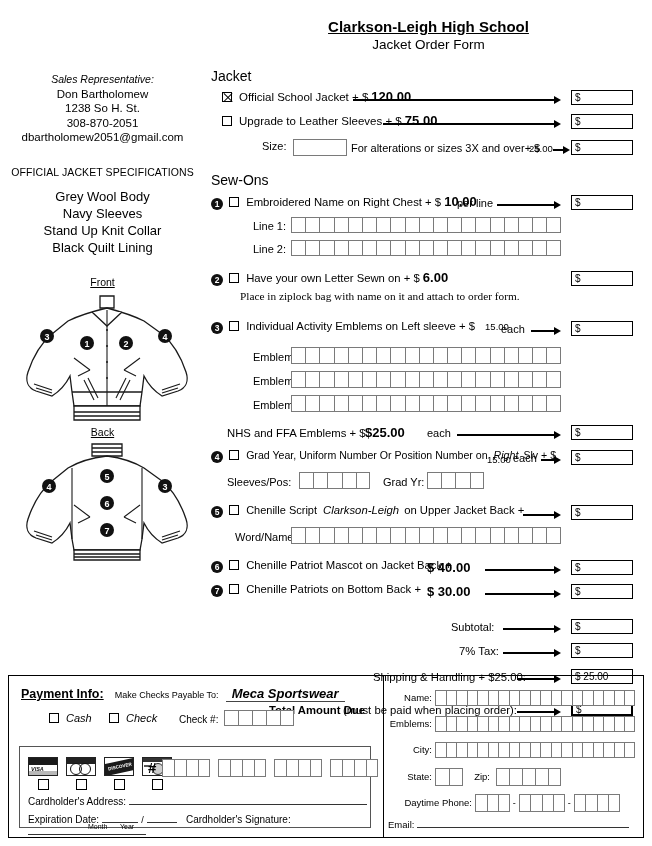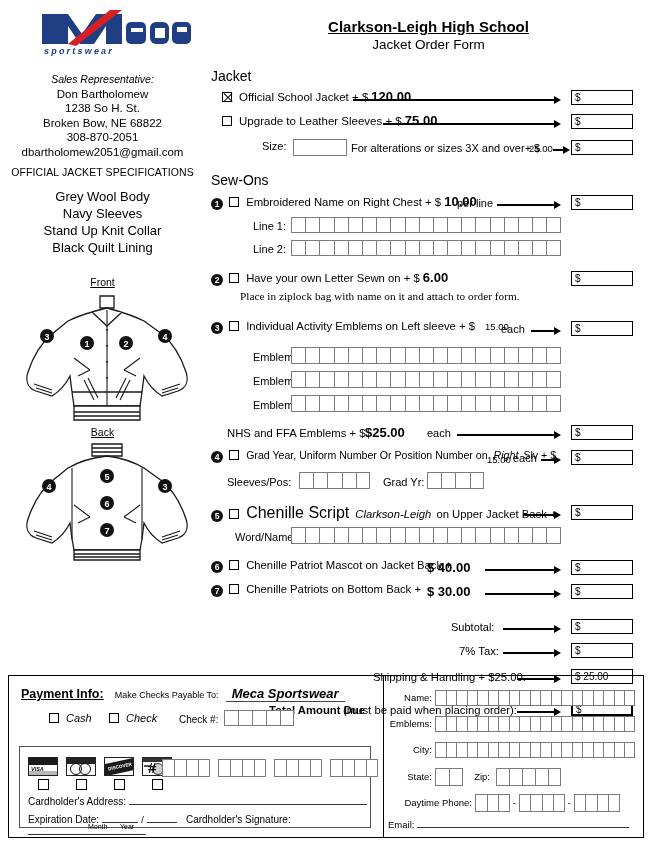--- a/index.html
+++ b/index.html
@@ -113,39 +113,25 @@
 
   .cust-lbl { font-size:9.5px; text-align:right; }
 </style>
 </head>
 <body>
 
 <div class="page">
 
   <div class="leftcol">
 
-    <div class="logo">
-      <svg width="156" height="48" viewBox="0 0 156 48">
-        <path d="M4 6 L30 6 L44 26 L58 6 L84 6 L84 36 L68 36 L68 18 L56 36 L42 36 L30 18 L30 36 L4 36 Z" fill="#1F3E84"></path>
-        <path d="M30 36 L72 2 L84 2 L38 38 Z" fill="#D81E26"></path>
-        <rect x="88" y="14" width="20" height="22" rx="5" fill="#1F3E84"></rect>
-        <rect x="93" y="20" width="12" height="4" fill="#fff"></rect>
-        <rect x="112" y="14" width="19" height="22" rx="6" fill="#1F3E84"></rect>
-        <rect x="117" y="20" width="10" height="10" fill="#fff"></rect>
-        <rect x="134" y="14" width="19" height="22" rx="5" fill="#1F3E84"></rect>
-        <rect x="139" y="19" width="10" height="5" fill="#fff"></rect>
-        <text x="6" y="46" font-family="Liberation Sans, sans-serif" font-size="9" font-weight="bold" font-style="italic" fill="#1F3E84" letter-spacing="2.2">sportswear</text>
-      </svg>
-    </div>
 
     <div class="salesrep">
       <div class="lbl">Sales Representative:</div>
       <div class="ln">Don Bartholomew</div>
       <div class="ln">1238 So H. St.</div>
-      <div class="ln">Broken Bow, NE 68822</div>
       <div class="ln">308-870-2051</div>
       <div class="ln">dbartholomew2051@gmail.com</div>
     </div>
 
     <div class="specs-title">OFFICIAL JACKET SPECIFICATIONS</div>
     <div class="specs-list">
       <div>Grey Wool Body</div>
       <div>Navy Sleeves</div>
       <div>Stand Up Knit Collar</div>
       <div>Black Quilt Lining</div>
@@ -490,21 +476,21 @@
           <i style="width:14.2px;height:17px"></i>
             <i style="width:14.2px;height:17px"></i>
             <i style="width:14.2px;height:17px"></i>
             <i style="width:14.2px;height:17px"></i>
         </span>
       </div>
 
       <div class="row" style="margin-top:10px;">
         <span class="bullet" style="margin-left:6px;">5</span>
         <span class="cb"></span>
-        <span style="font-size:16px;">Chenille Script</span>
+        <span style="font-size:11px;">Chenille Script</span>
         <span style="font-size:11.3px; font-style:italic; margin-left:3px;">Clarkson-Leigh</span>
         <span style="font-size:11.3px; margin-left:2px;">on Upper Jacket Back +</span>
         <span class="arrow" style="left:318px; top:6px; width:38px;">
             <span class="ln"></span>
             <span class="hd"></span>
           </span>
         <span class="amt" style="left:366px; top:1px;">$</span>
       </div>
 
       <div style="position:relative; height:22px; margin-top:1px;">

